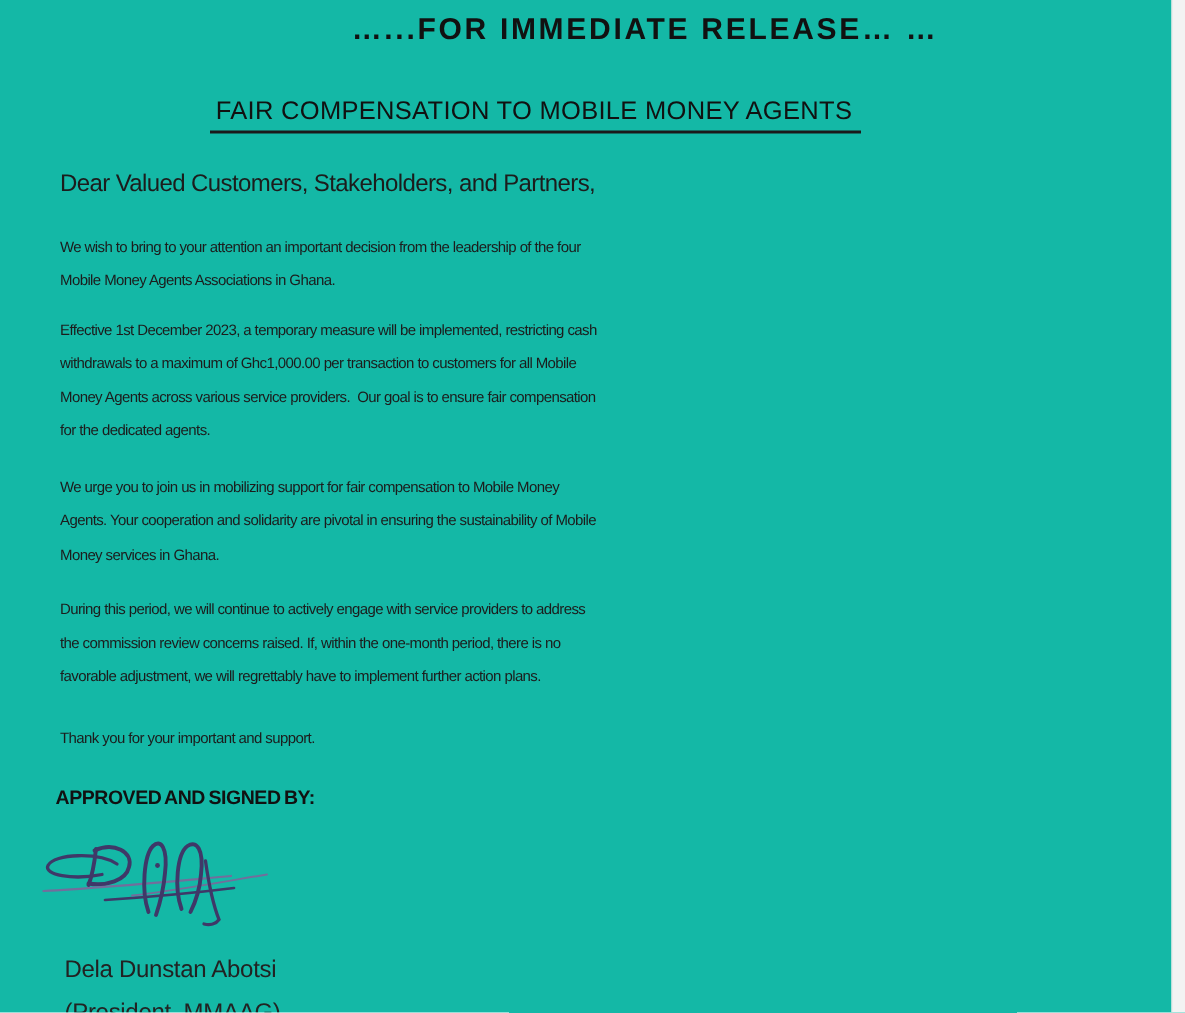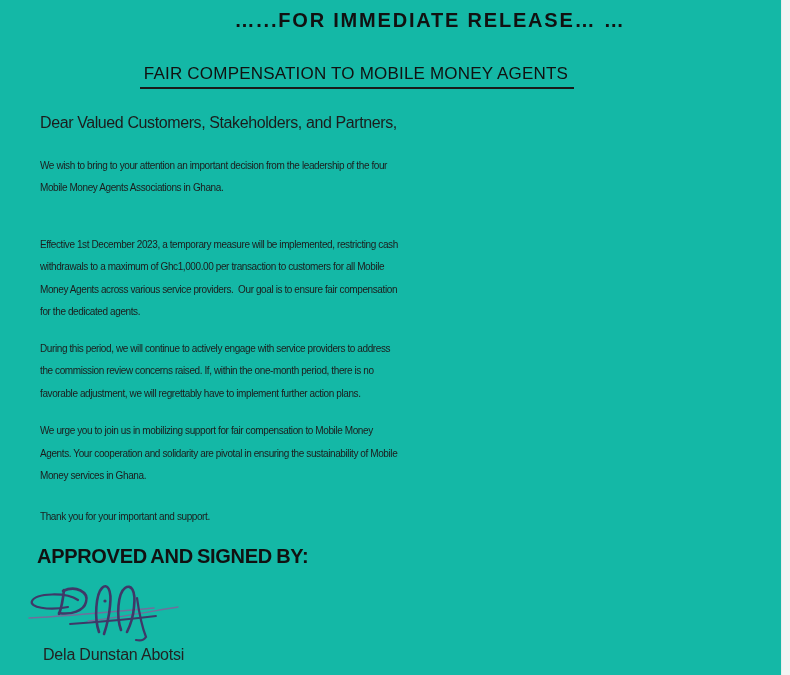--- a/index.html
+++ b/index.html
@@ -64,41 +64,41 @@
   .para {
     margin: 0 0 0 40px;
     width: 720px;
     font-size: 10px;
     line-height: 22.5px;
     letter-spacing: -0.4px;
     font-weight: 400;
     white-space: pre-wrap;
   }
   .para-1 { margin-top: 20px; }
-  .para-2 { margin-top: 34px; }
+  .para-2 { margin-top: 10px; }
   .para-3 { margin-top: 14px; }
   .para-4 { margin-top: 15px; }
   .closing { margin-top: 18px; }
   .approved {
     margin: 18px 0 0 37px;
-    font-size: 20px;
+    font-size: 13px;
     line-height: 20px;
     font-weight: 700;
     letter-spacing: -0.3px;
     word-spacing: -1px;
     color: #111111;
   }
   .signature-block {
     margin: 14px 0 0 28px;
     width: 165px;
     height: 64px;
   }
   .signature-block svg { display: block; }
   .signatory-name {
-    margin: 0 0 0 43px;
+    margin: 16px 0 0 43px;
     font-size: 16px;
     line-height: 22px;
     letter-spacing: -0.2px;
     color: #222222;
   }
   .signatory-title {
     margin: 7px 0 0 43px;
     font-size: 16px;
     line-height: 22px;
     letter-spacing: -0.2px;
@@ -121,27 +121,27 @@
   <div class="salutation">Dear Valued Customers, Stakeholders, and Partners,</div>
 
   <p class="para para-1">We wish to bring to your attention an important decision from the leadership of the four
 Mobile Money Agents Associations in Ghana.</p>
 
   <p class="para para-2">Effective 1st December 2023, a temporary measure will be implemented, restricting cash
 withdrawals to a maximum of Ghc1,000.00 per transaction to customers for all Mobile
 Money Agents across various service providers.  Our goal is to ensure fair compensation
 for the dedicated agents.</p>
 
+  <p class="para para-4">We urge you to join us in mobilizing support for fair compensation to Mobile Money
+Agents. Your cooperation and solidarity are pivotal in ensuring the sustainability of Mobile
+Money services in Ghana.</p>
+
   <p class="para para-3">During this period, we will continue to actively engage with service providers to address
 the commission review concerns raised. If, within the one-month period, there is no
 favorable adjustment, we will regrettably have to implement further action plans.</p>
-
-  <p class="para para-4">We urge you to join us in mobilizing support for fair compensation to Mobile Money
-Agents. Your cooperation and solidarity are pivotal in ensuring the sustainability of Mobile
-Money services in Ghana.</p>
 
   <p class="para closing">Thank you for your important and support.</p>
 
   <div class="approved">APPROVED AND SIGNED BY:</div>
 
   <div class="signature-block">
     <svg width="165" height="64" viewBox="0 0 165 64" fill="none" xmlns="http://www.w3.org/2000/svg">
 
       <path d="M 50 20 C 38 12, 8 13, 4 21 C 1 27, 20 31, 40 27" stroke="#3f3868" stroke-width="2.2" stroke-linecap="round"></path>
 

